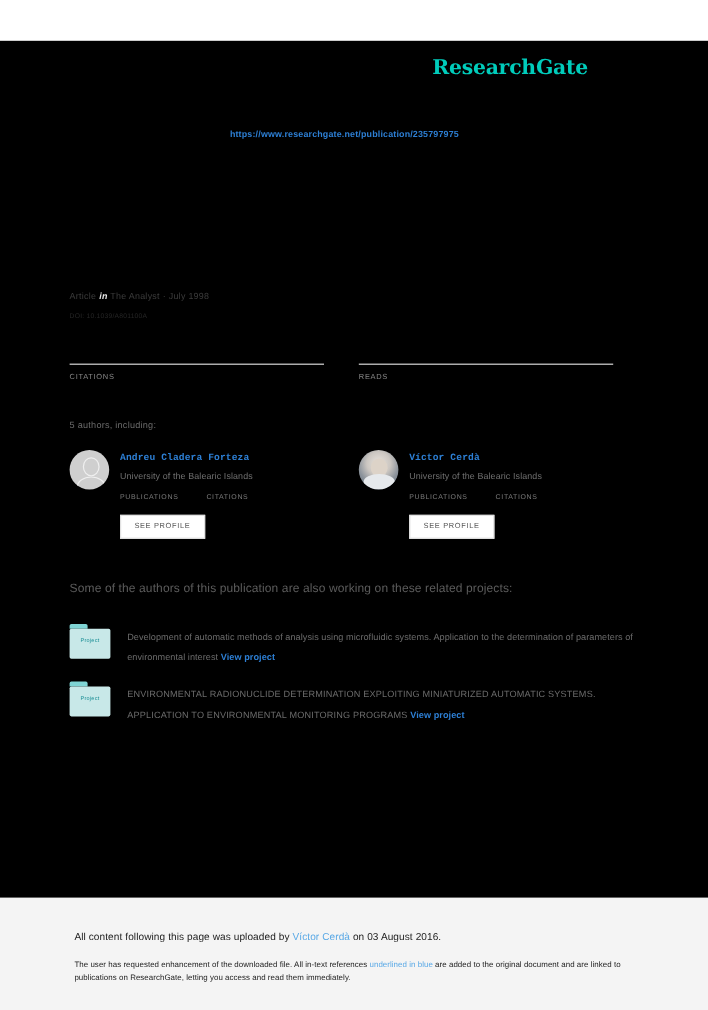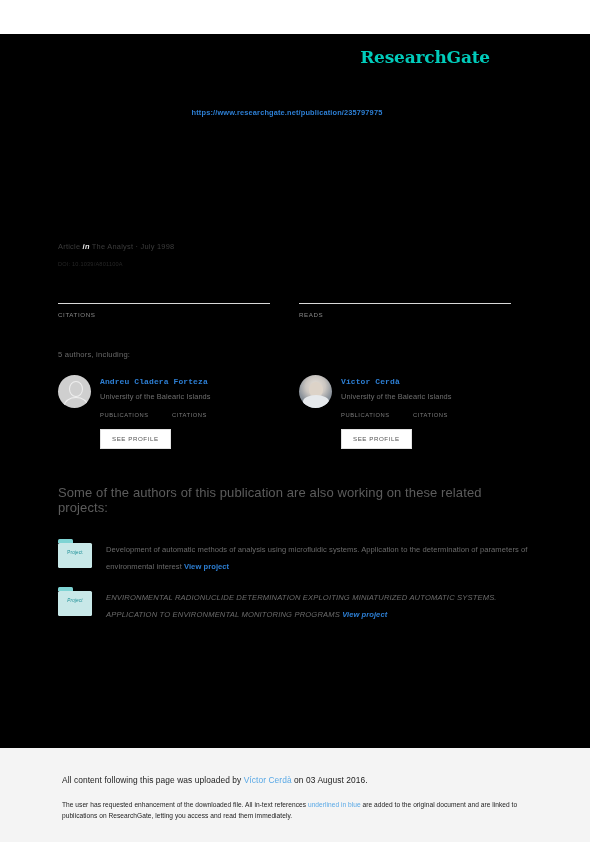--- a/index.html
+++ b/index.html
@@ -161,26 +161,26 @@
     background: #ffffff;
     font-size: 6.2px;
     letter-spacing: 0.55px;
     padding: 5px 11px 5px 11px;
     line-height: 8px;
   }
 
   
   .projects-heading {
     margin-top: 36px;
-    font-size: 13px;
+    font-size: 10px;
     color: #5c5c5c;
     letter-spacing: 0.1px;
   }
   .project-row { display: flex; margin-top: 24px; }
-  .project-row.second { margin-top: 12px; font-style: italic; }
+  .project-row.second { margin-top: 12px; }
 
   .folder {
     flex: 0 0 34px;
     width: 34px; height: 29px;
     margin-right: 14px;
     position: relative;
   }
   .folder-tab {
     position: absolute; left: 0; top: 0;
     width: 15px; height: 4px;

